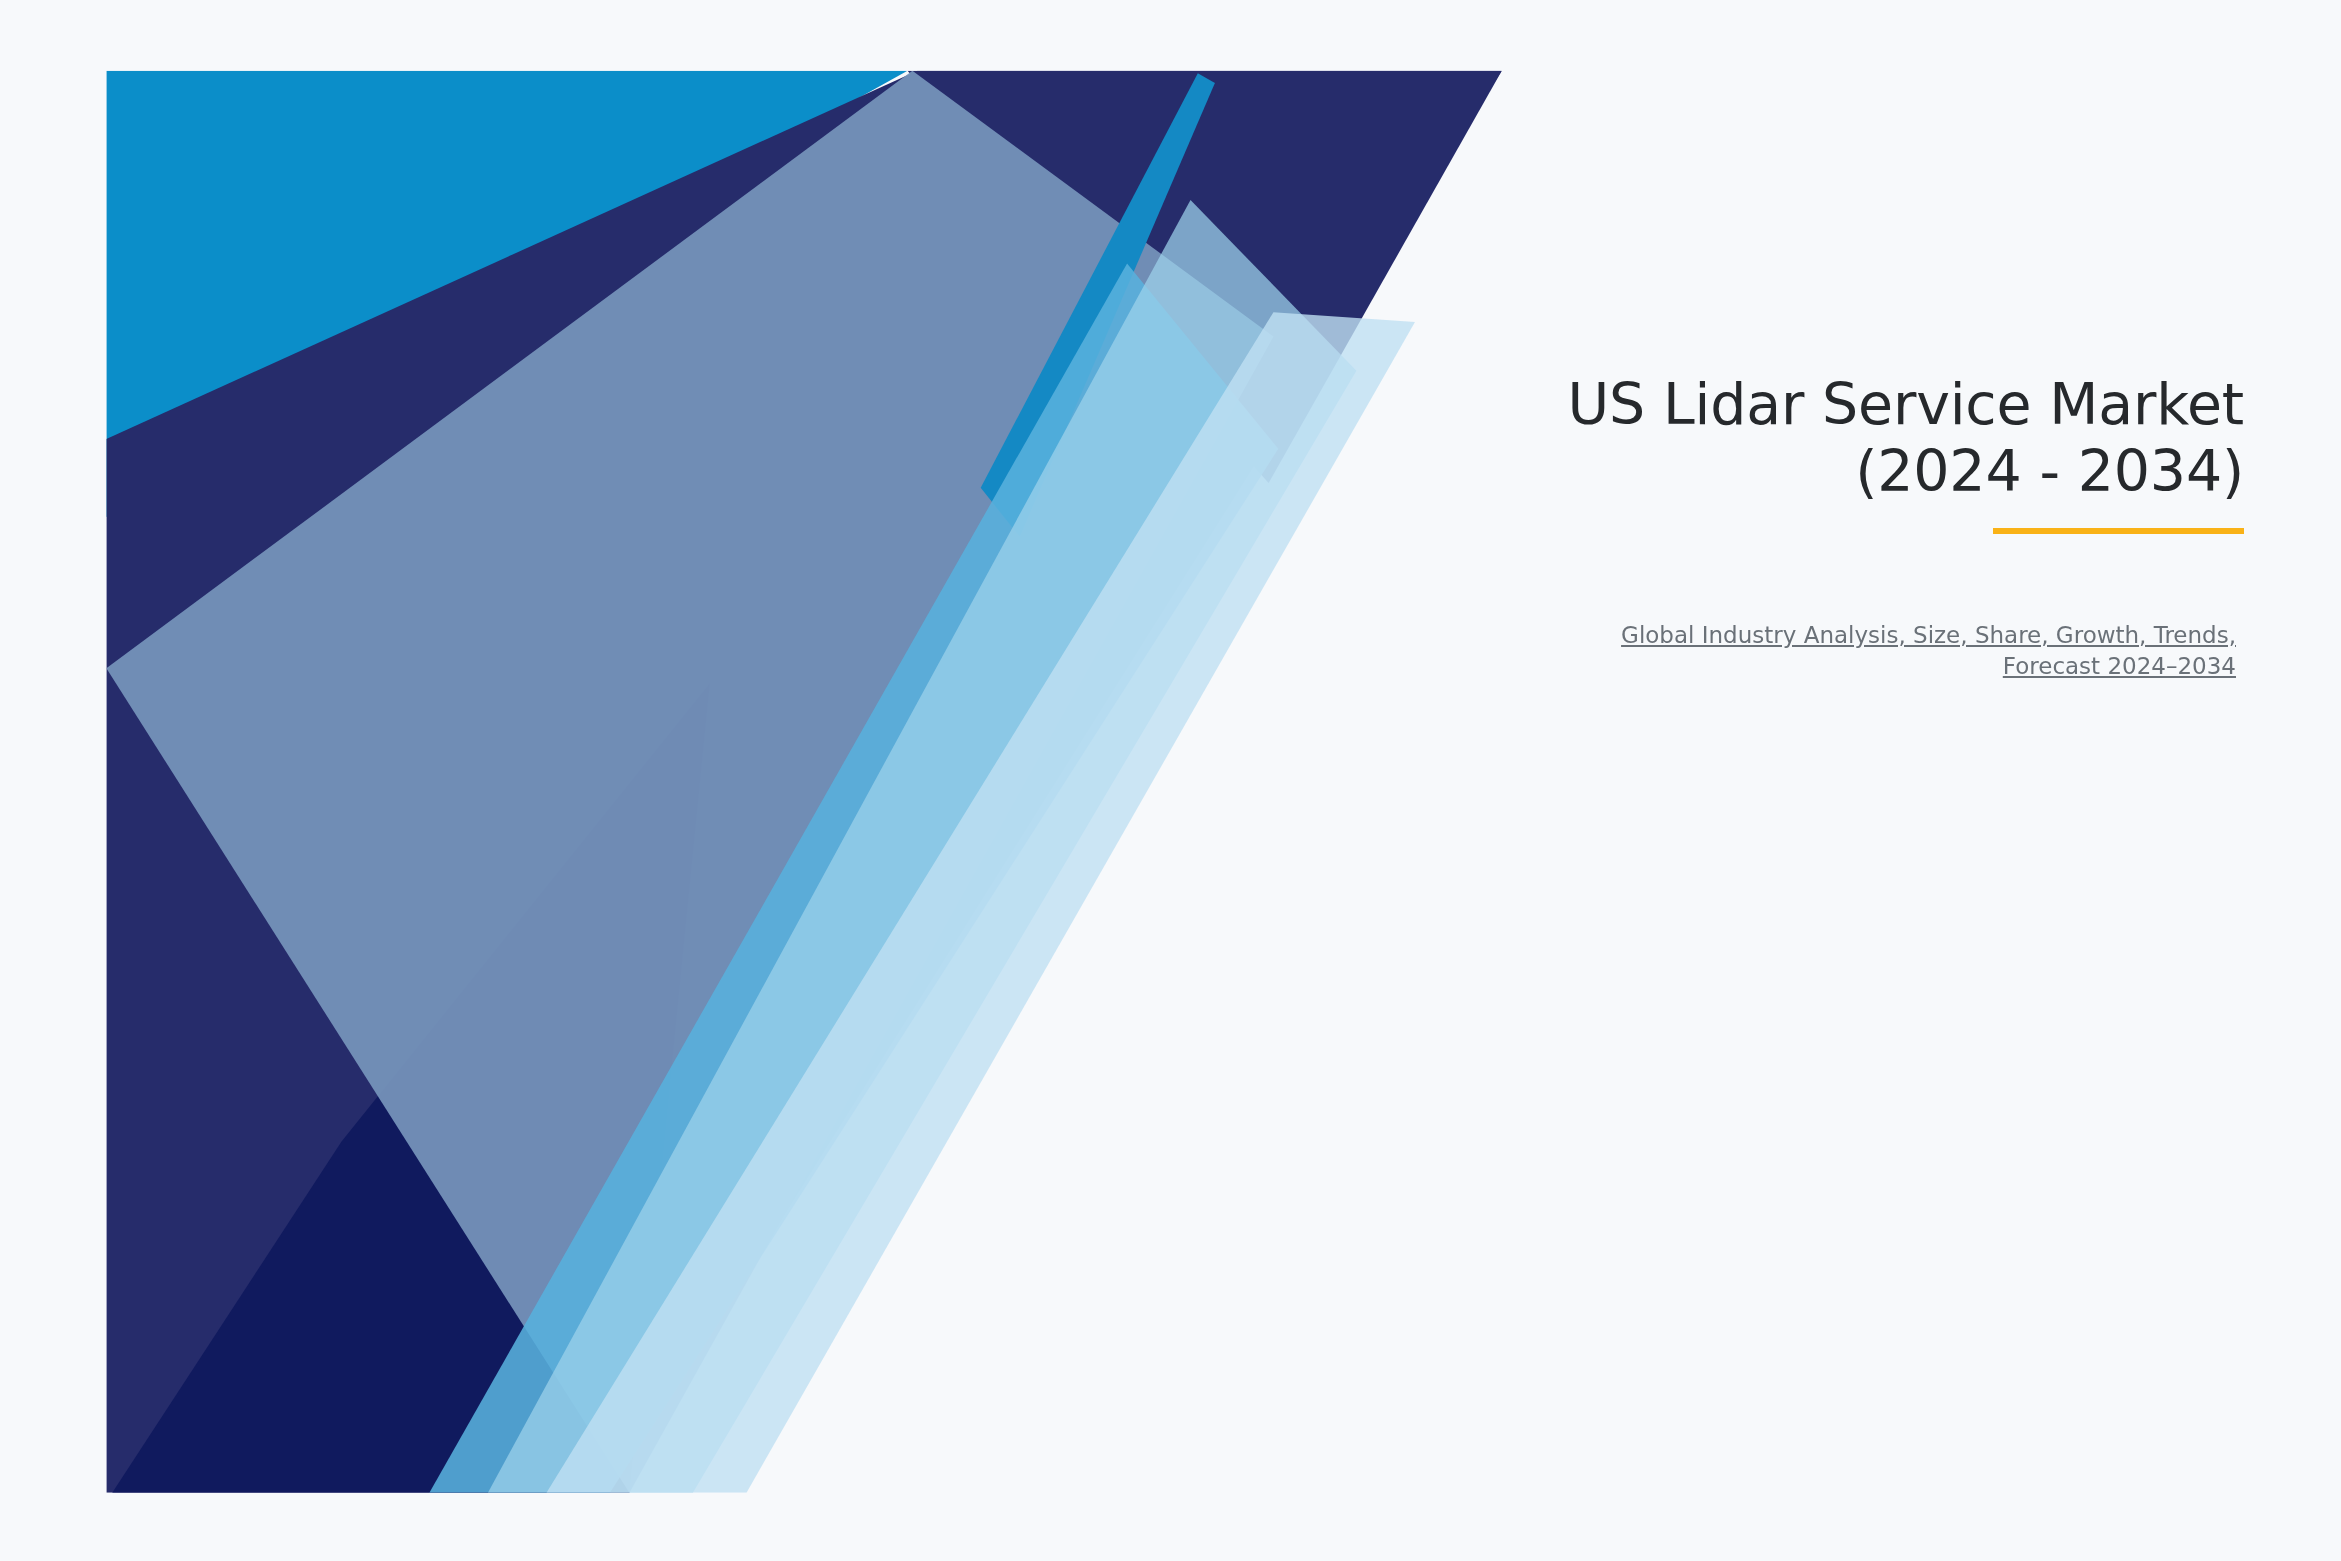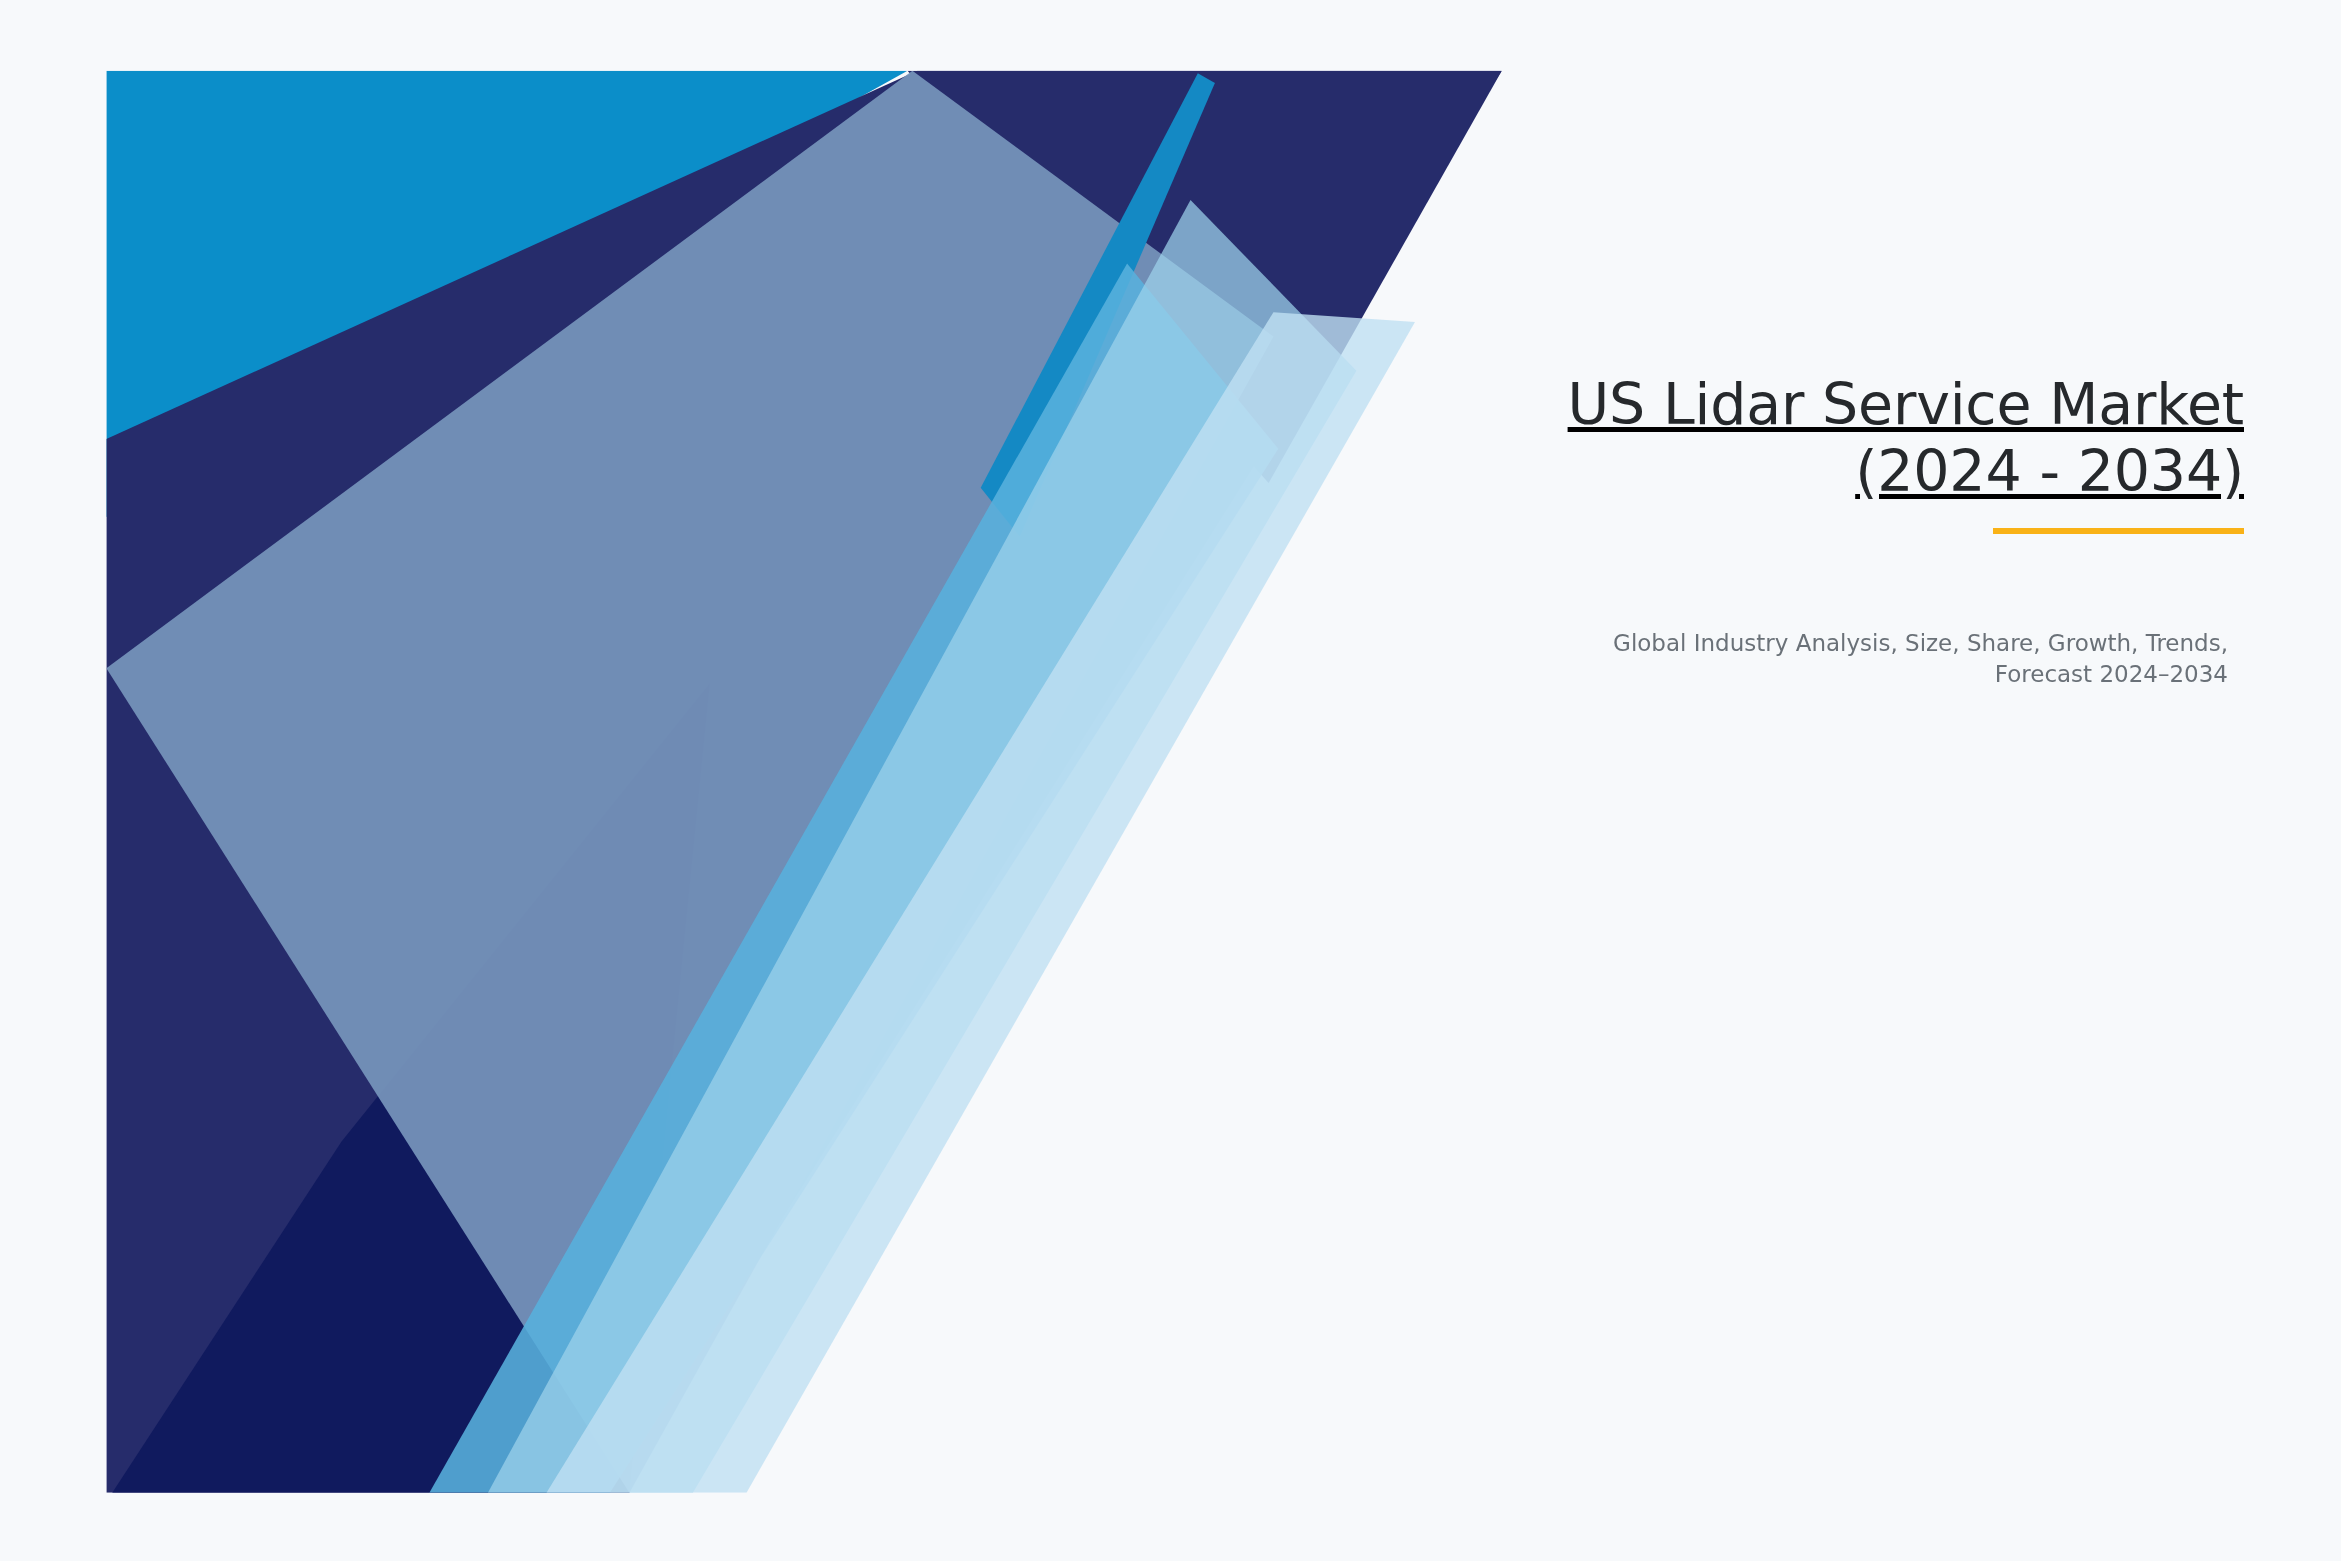--- a/index.html
+++ b/index.html
@@ -29,21 +29,20 @@
   #text-block {
     position: absolute;
     left: 1473px;
     top: 371px;
     width: 771px;
     text-align: right;
   }
   #title-wrap {
     position: relative;
     display: block;
-    text-decoration: underline;
   }
   #title-underline {
     position: absolute;
     left: 520px;
     top: 157px;
     width: 251px;
     height: 5.9px;
     background: #f9b217;
     z-index: 1;
   }
@@ -52,29 +51,30 @@
     z-index: 2;
     margin: 0;
     font-size: 57px;
     font-weight: 400;
     line-height: 1.18;
     letter-spacing: -0.2px;
     color: #26292c;
     text-align: right;
   }
   #report-subtitle {
-    margin: 16px;
+    margin: 8px;
     padding-top: 106px;
     font-size: 23px;
     font-weight: 400;
     line-height: 1.38;
     color: #6a7178;
     text-align: right;
     max-width: 629px;
     margin-left: auto;
+    text-decoration: underline;
   }
 </style>
 </head>
 <body>
 
 <div id="page">
 
   <svg id="cover-art" viewBox="0 0 4800 3200" preserveAspectRatio="none" xmlns="http://www.w3.org/2000/svg">
 
     <rect x="0" y="0" width="4800" height="3200" fill="#f7f9fb"></rect>

